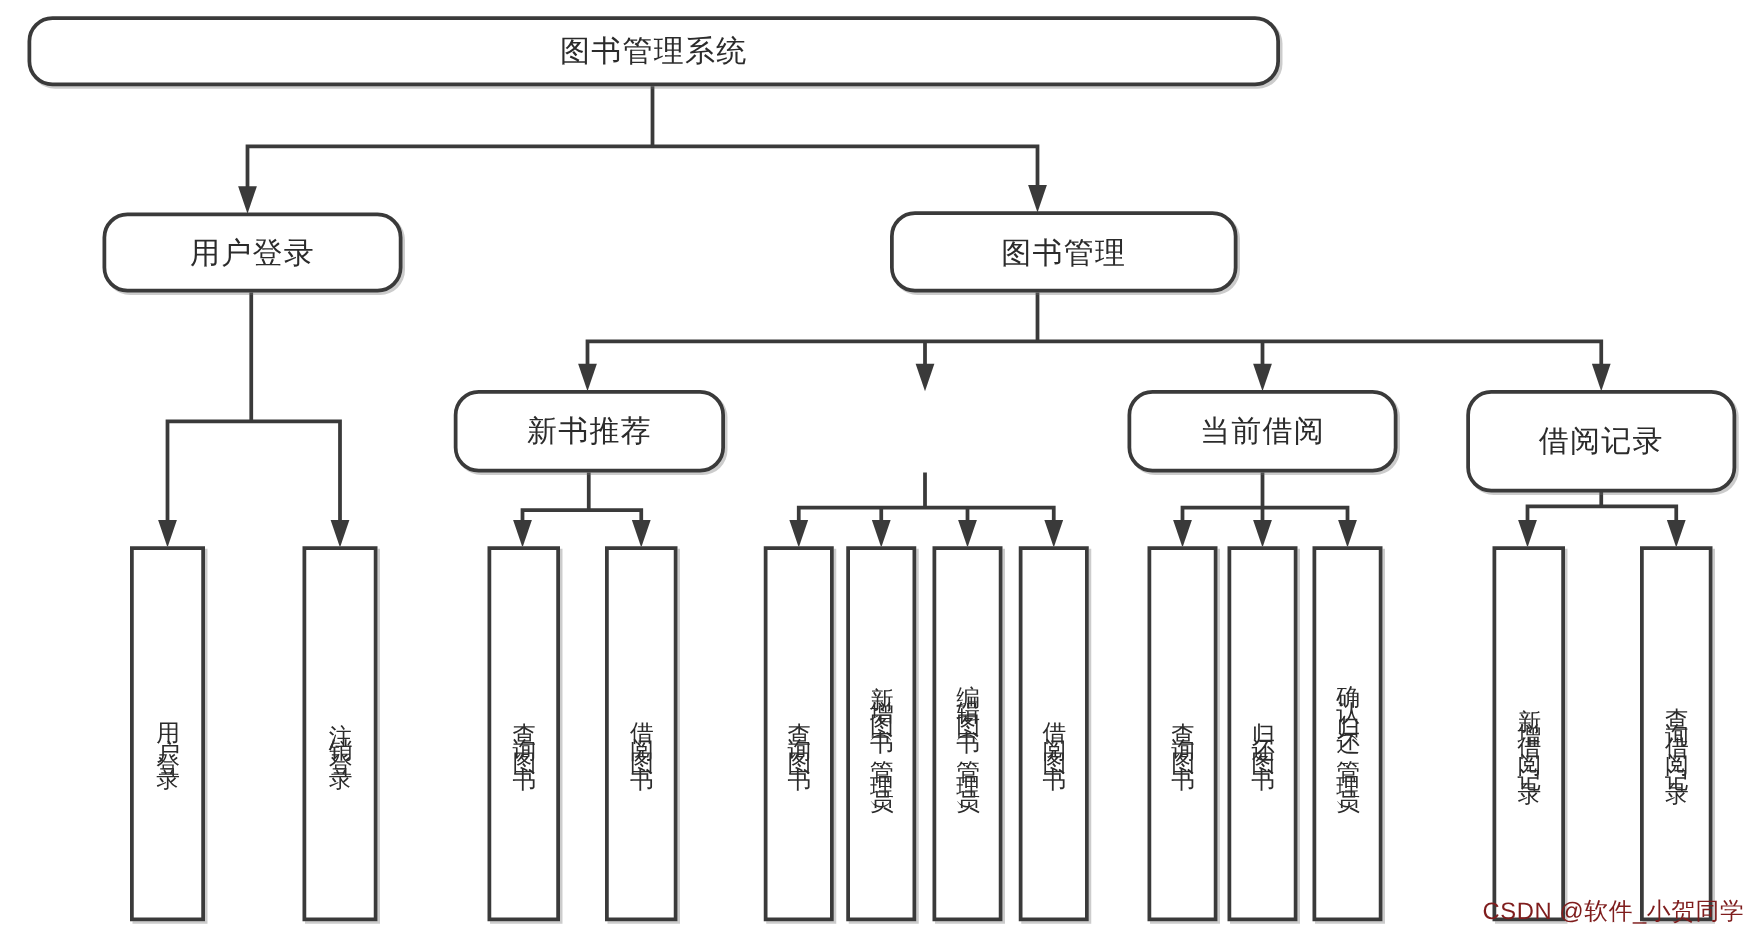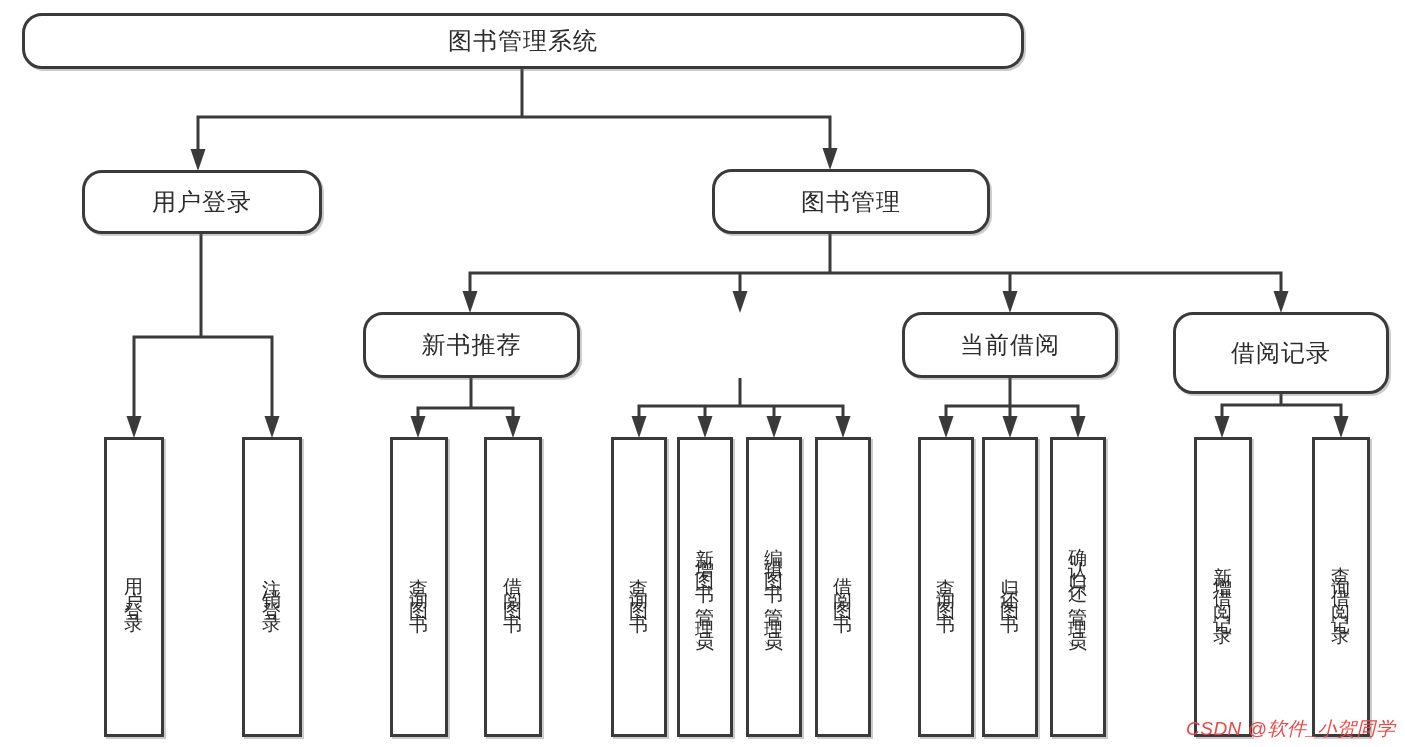--- a/index.html
+++ b/index.html
@@ -34,24 +34,23 @@
     text-orientation: mixed;
     font-size: 19px;
     letter-spacing: 12px;
     line-height: 1;
   }
   .watermark {
     position: absolute;
     left: 1186px;
     top: 716px;
     font-size: 19px;
-    color: #ef4444;
+    color: #7f1d1d;
     letter-spacing: 0.5px;
     white-space: nowrap;
-    font-style: italic;
   }
 </style>
 </head>
 <body>
 
 <div class="canvas">
 
   <svg class="wires" width="1405" height="747" viewBox="0 0 1405 747">
     <g stroke="#3a3a3a" stroke-width="3" fill="none">
 

